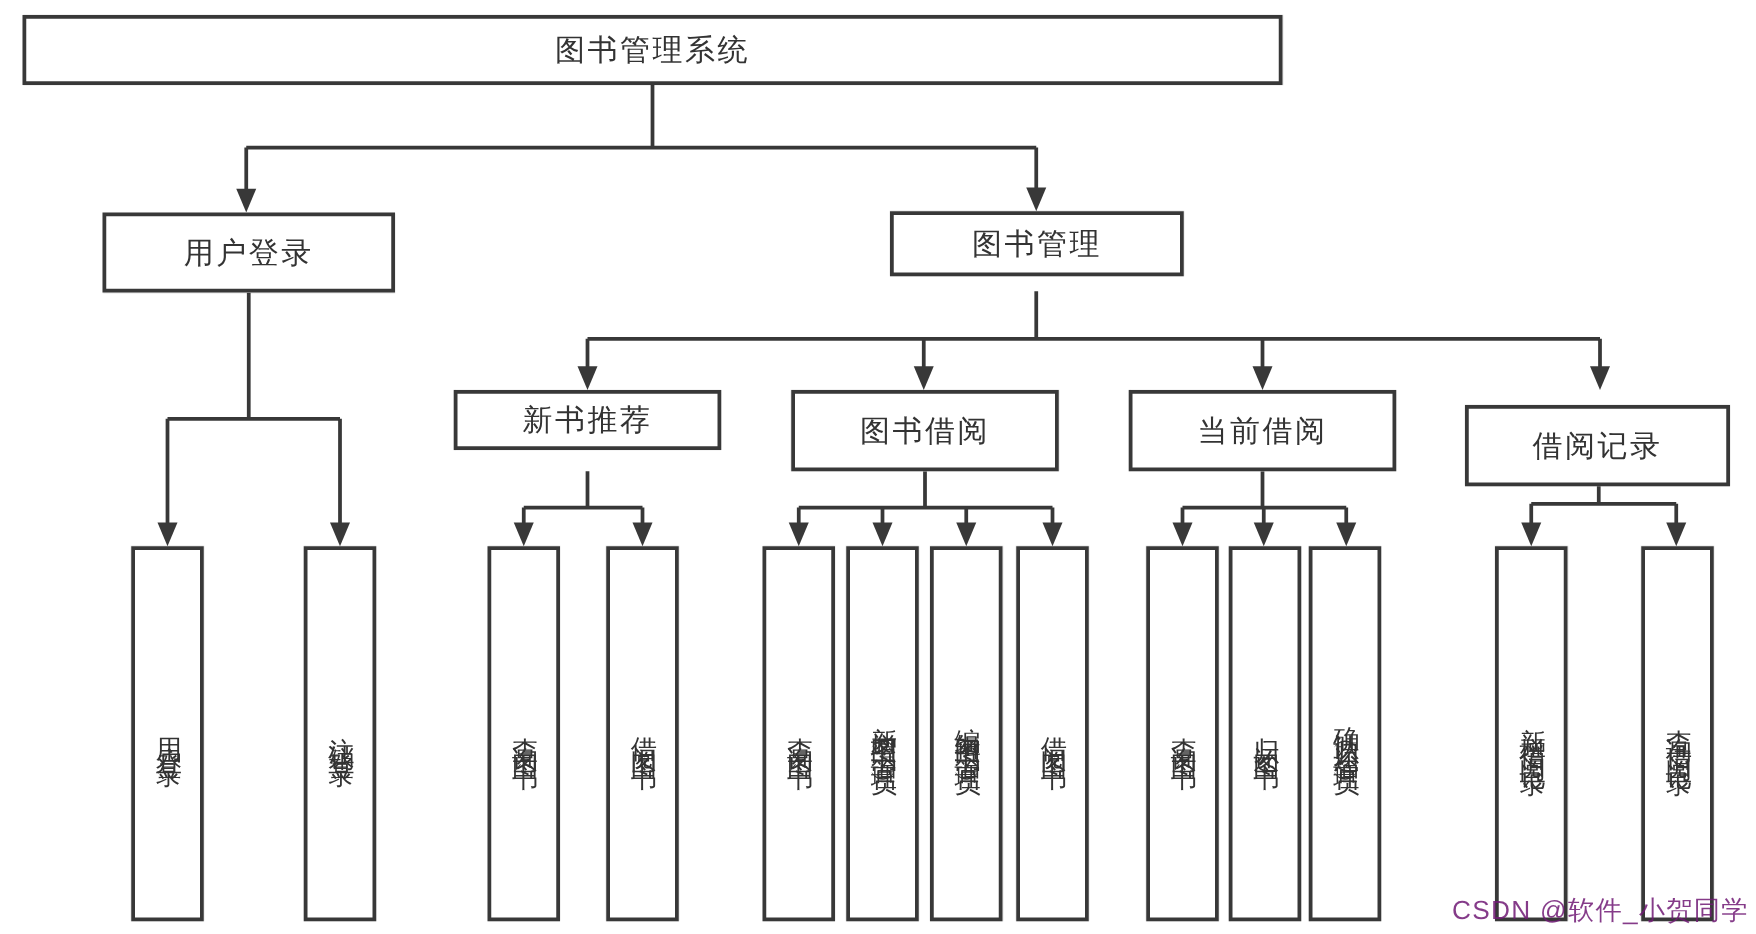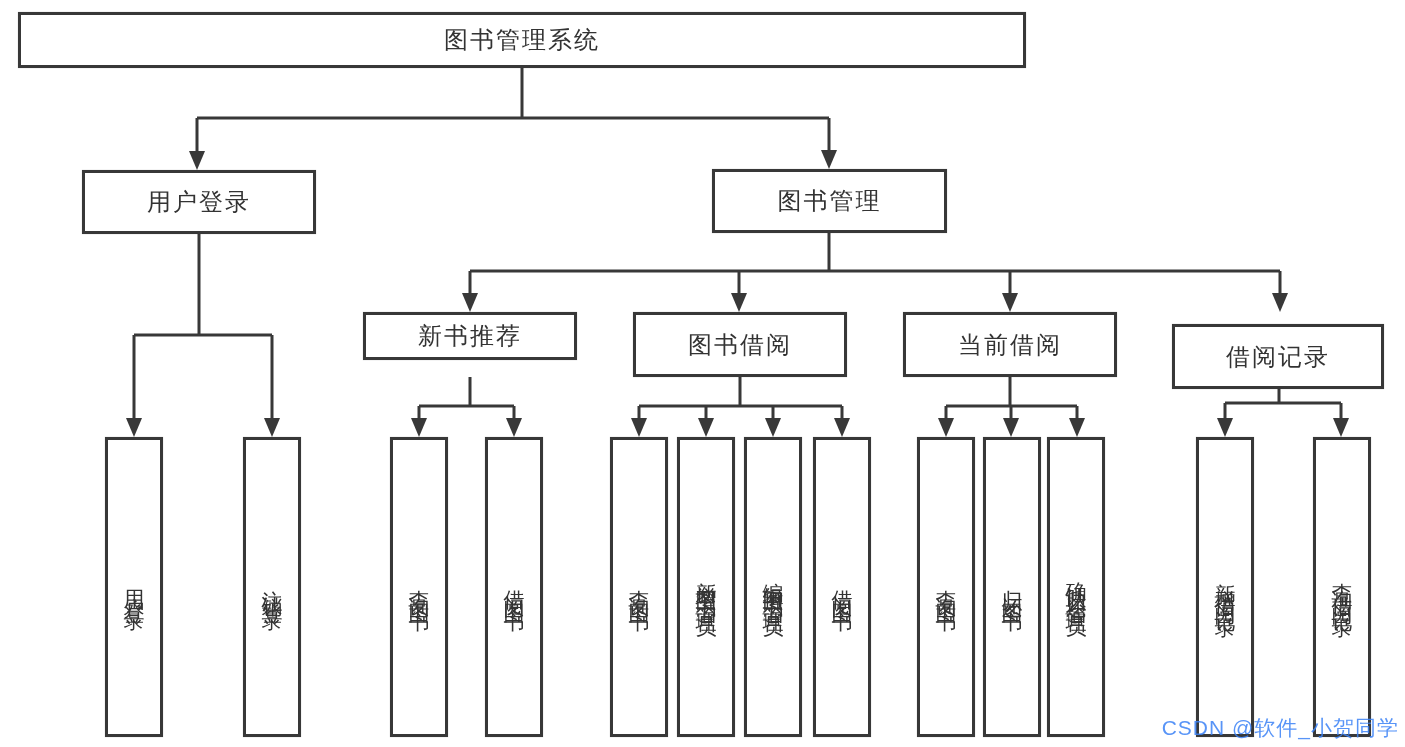--- a/index.html
+++ b/index.html
@@ -49,21 +49,21 @@
     letter-spacing: 7px;
     z-index: 2;
     box-shadow: 0 0 1px rgba(0,0,0,0.25);
   }
   .watermark {
     position: absolute;
     right: 6px;
     bottom: 5px;
     font-size: 21px;
     letter-spacing: 1px;
-    color: #3b82f6;
+    color: #701a75;
     opacity: 0.85;
     z-index: 3;
     white-space: nowrap;
   }
 </style>
 </head>
 <body>
 
 <div id="stage">
 
@@ -113,21 +113,21 @@
     <g>
       <path d="M1279 377 V403 M1225 403 H1341 M1225 403 V421 M1341 403 V421"></path>
       <polygon points="1217,418 1233,418 1225,437"></polygon>
       <polygon points="1333,418 1349,418 1341,437"></polygon>
     </g>
   </svg>
 
   <div class="hbox" style="left:18px; top:12px; width:1008px; height:56px;">图书管理系统</div>
 
   <div class="hbox" style="left:82px; top:170px; width:234px; height:64px;">用户登录</div>
-  <div class="hbox" style="left:712px; top:169px; width:235px; height:64px;">图书管理</div>
+  <div class="hbox" style="left:712px; top:169px; width:235px; height:52px;">图书管理</div>
 
   <div class="hbox" style="left:363px; top:312px; width:214px; height:48px;">新书推荐</div>
   <div class="hbox" style="left:903px; top:312px; width:214px; height:65px;">当前借阅</div>
   <div class="hbox" style="left:633px; top:312px; width:214px; height:65px;">图书借阅</div>
   <div class="hbox" style="left:1172px; top:312px; width:212px; height:65px;margin-top:12px;">借阅记录</div>
 
   <div class="vbox" style="left:105px;">用户登录</div>
   <div class="vbox" style="left:243px;">注销登录</div>
 
   <div class="vbox" style="left:390px;">查询图书</div>

